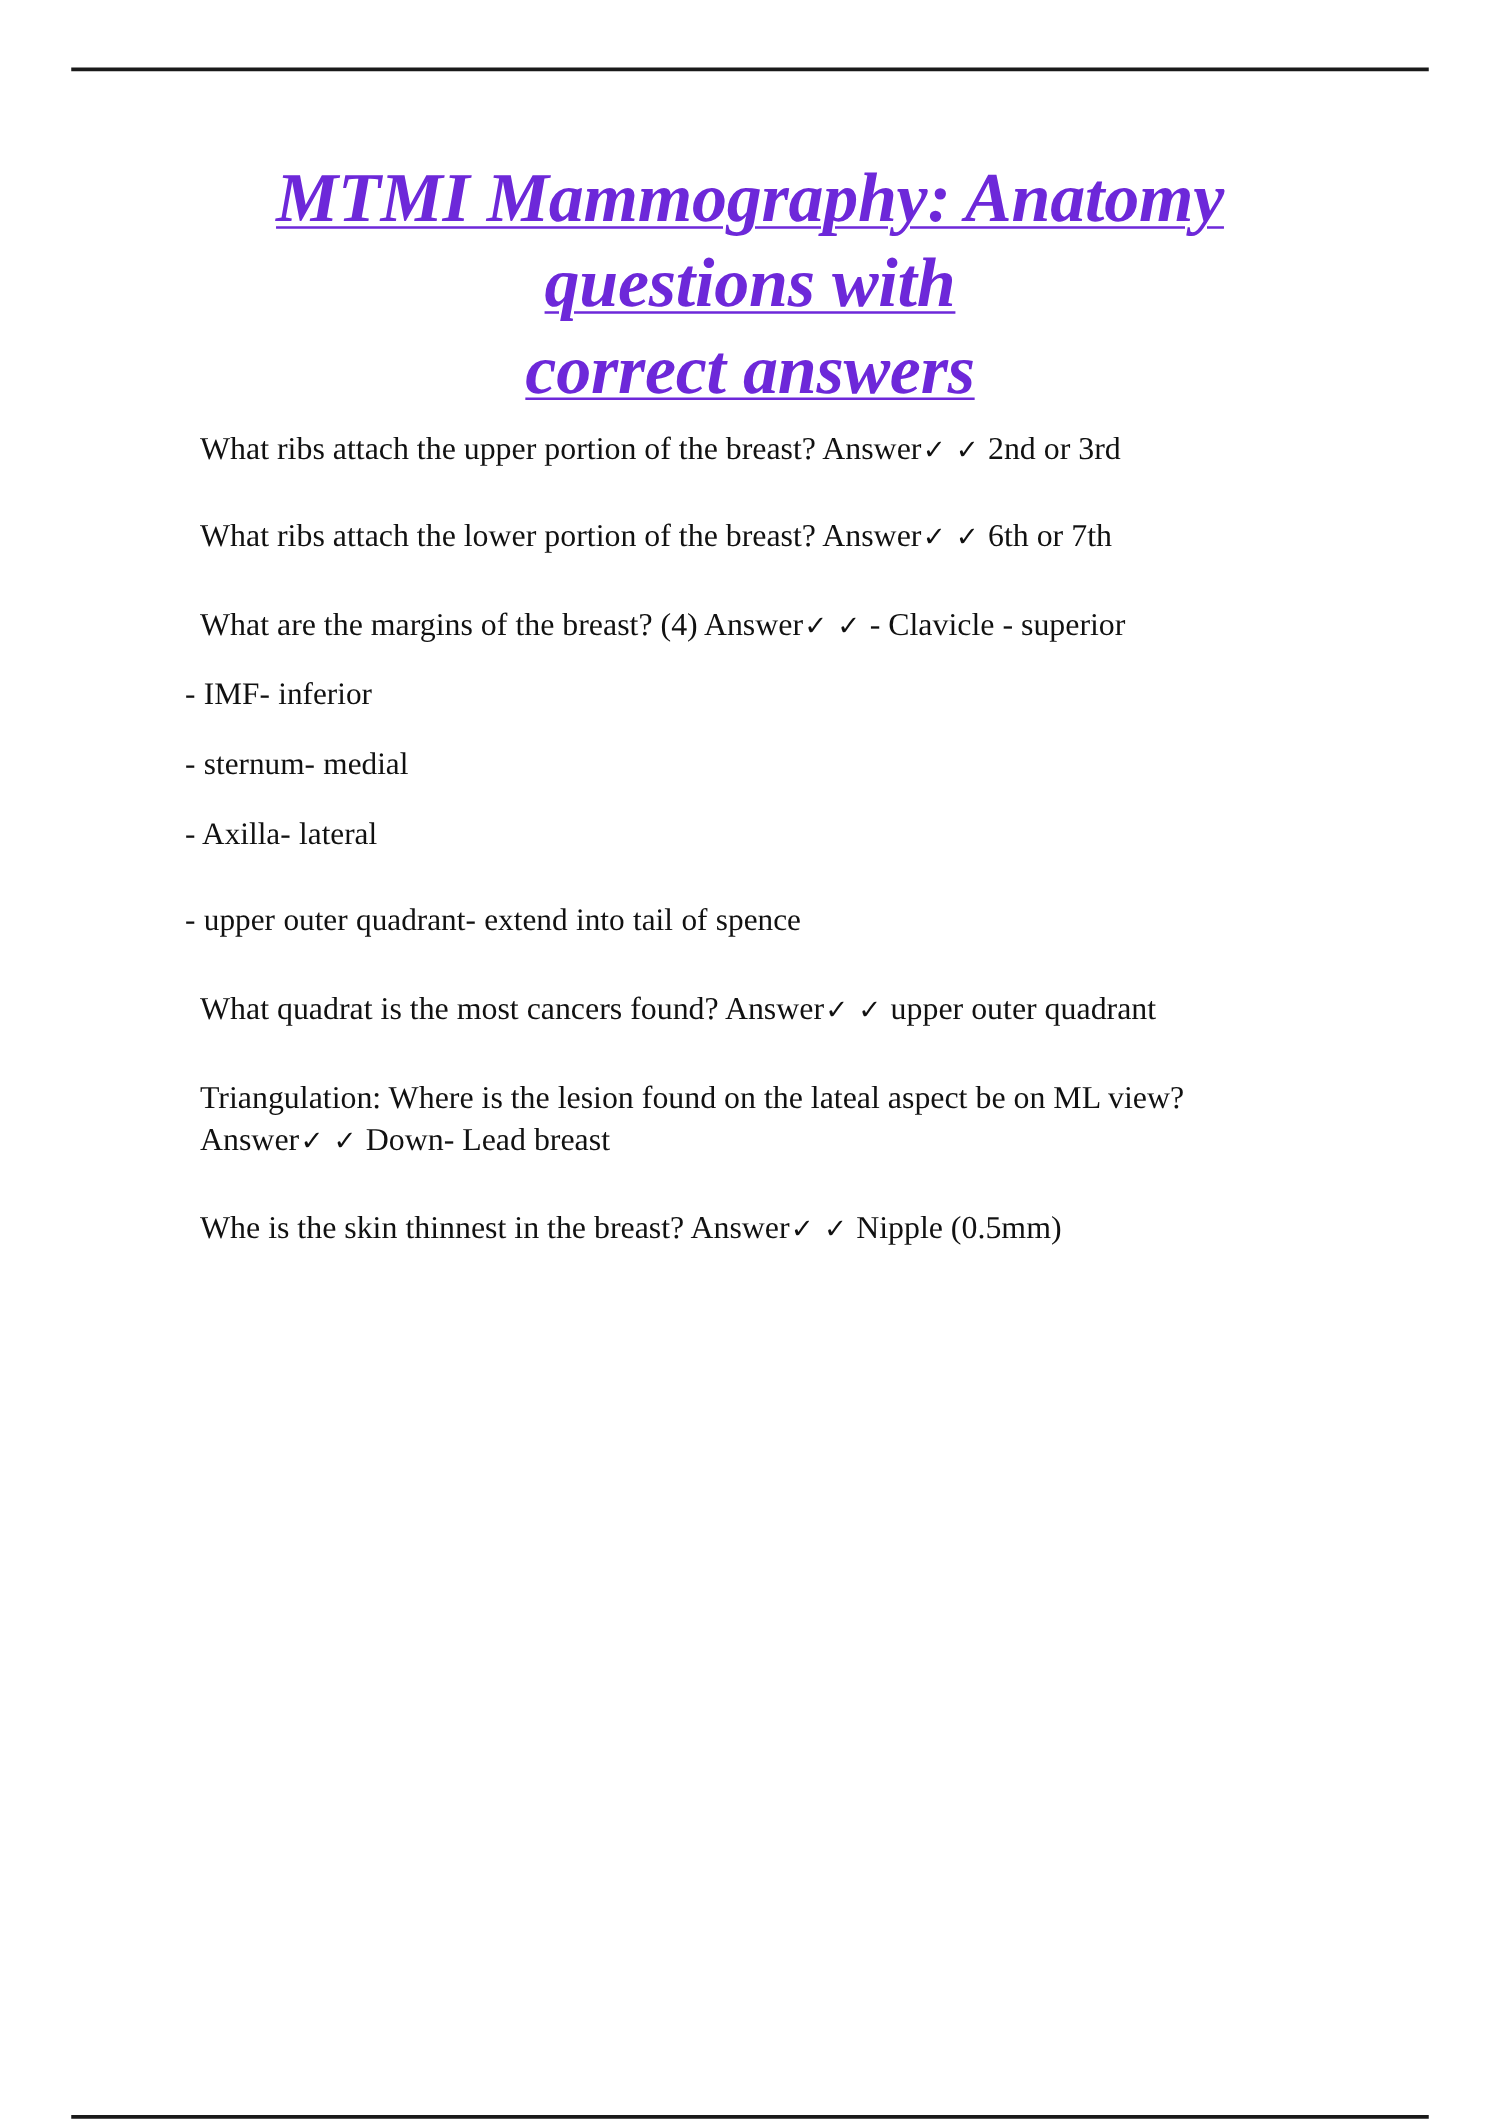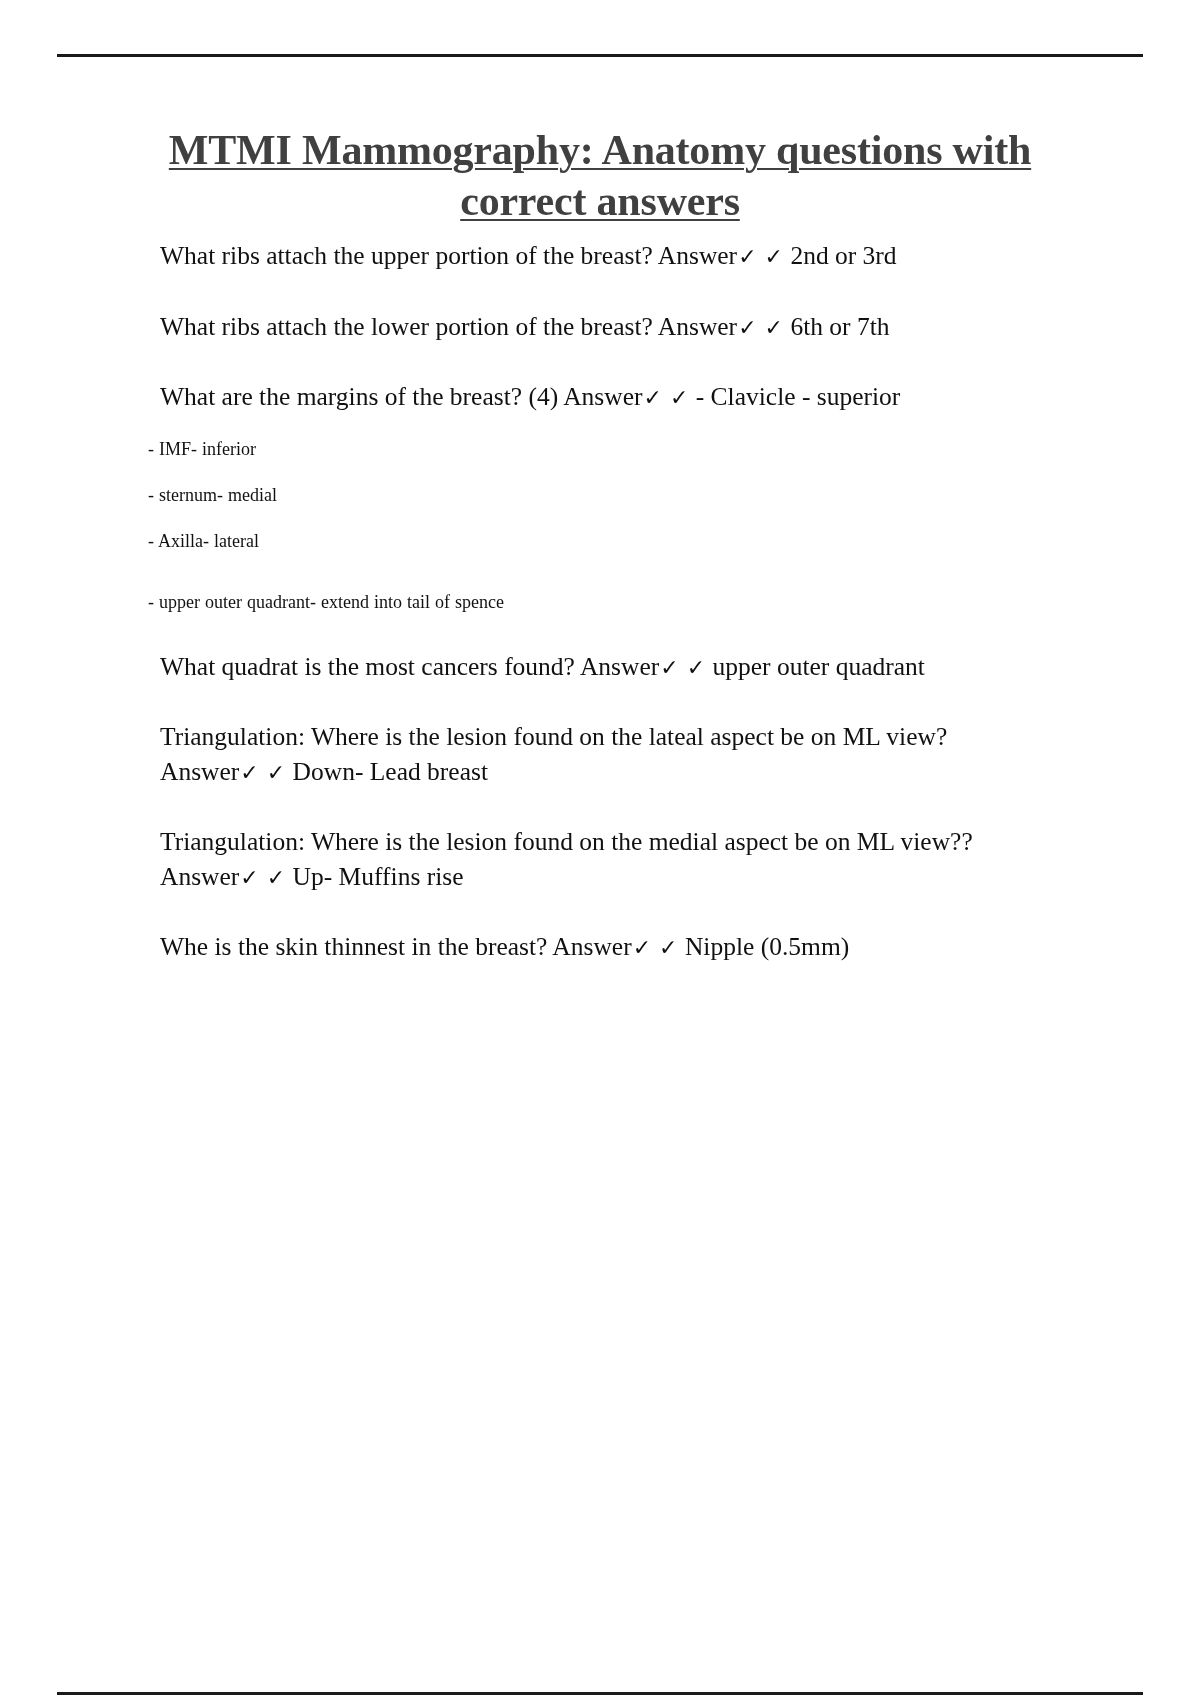--- a/index.html
+++ b/index.html
@@ -35,45 +35,46 @@
 
   .content {
     position: absolute;
     left: 148px;
     right: 148px;
     top: 125px;
   }
 
   .doc-title {
     text-align: center;
-    color: #404040;
+    color: #6d28d9;
     font-weight: bold;
-    font-size: 42px;
+    font-size: 56px;
     line-height: 1.22;
     margin: 0 0 6px 0;
     letter-spacing: -0.2px;
+    font-style: italic;
   }
   .doc-title .tl {
     text-decoration: underline;
     text-decoration-thickness: 2px;
     text-underline-offset: 4px;
   }
 
   .qa-list {
     margin: 0;
     padding: 0;
     list-style: none;
   }
   .qa-block {
     margin: 0 0 36px 0;
   }
   .qa-block:last-child { margin-bottom: 0; }
 
   .line {
-    font-size: 18px;
+    font-size: 25px;
     line-height: 1.35;
     margin: 0 0 22px 0;
     color: #111111;
     word-spacing: 0.5px;
   }
   .line:last-child { margin-bottom: 0; }
   .line.sub { margin-top: 22px; }
 
   .qa-main {
     font-size: 25.5px;
@@ -120,23 +121,20 @@
         <div class="qa-block">
           <p class="line sub">- upper outer quadrant- extend into tail of spence</p>
         </div>
         <div class="qa-block">
           <p class="qa-main"><span>What quadrat is the most cancers found?</span> <span>Answer</span><span class="check"><span class="c1">✓</span><span class="c2">✓</span></span> <span>upper outer quadrant</span></p>
         </div>
         <div class="qa-block">
           <p class="qa-main"><span>Triangulation: Where is the lesion found on the lateal aspect be on ML view?</span> <span>Answer</span><span class="check"><span class="c1">✓</span><span class="c2">✓</span></span> <span>Down- Lead breast</span></p>
         </div>
         <div class="qa-block">
-          <p class="qa-main"><span>Triangulation: Where is the lesion found on the medial aspect be on ML view??</span> <span>Answer</span><span class="check"><span class="c1">✓</span><span class="c2">✓</span></span> <span>Up- Muffins rise</span></p>
-        </div>
-        <div class="qa-block">
           <p class="qa-main"><span>Whe is the skin thinnest in the breast?</span> <span>Answer</span><span class="check"><span class="c1">✓</span><span class="c2">✓</span></span> <span>Nipple (0.5mm)</span></p>
         </div>
       </div>
 
   </div>
 
   <div class="rule rule-bottom"></div>
 
 </div>
 

